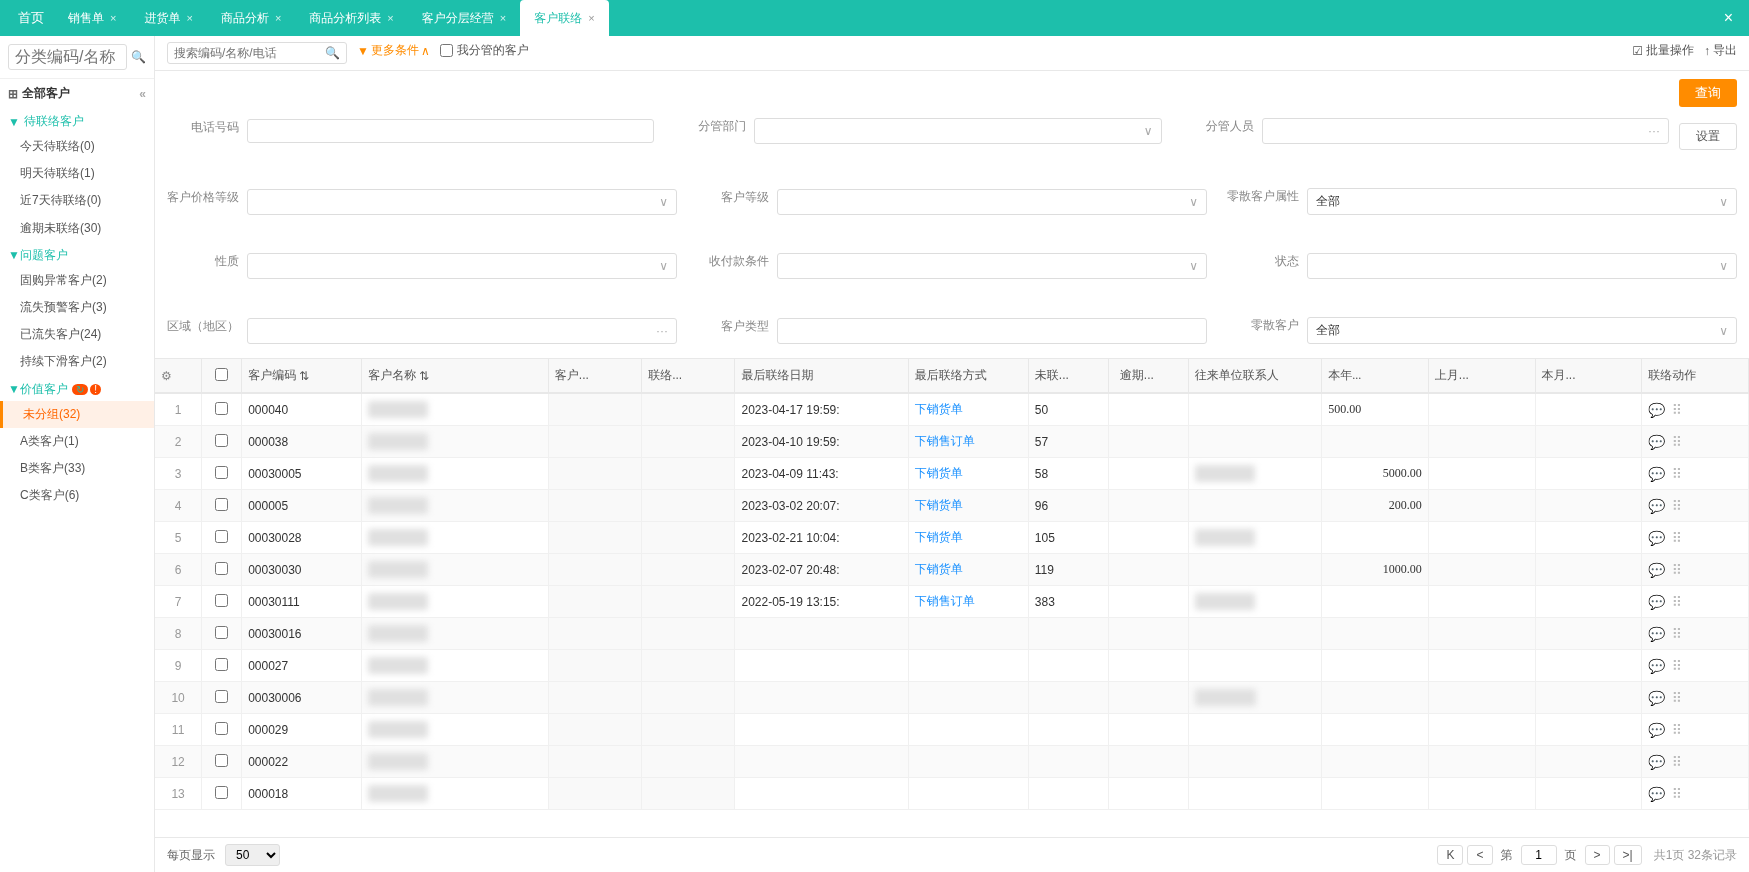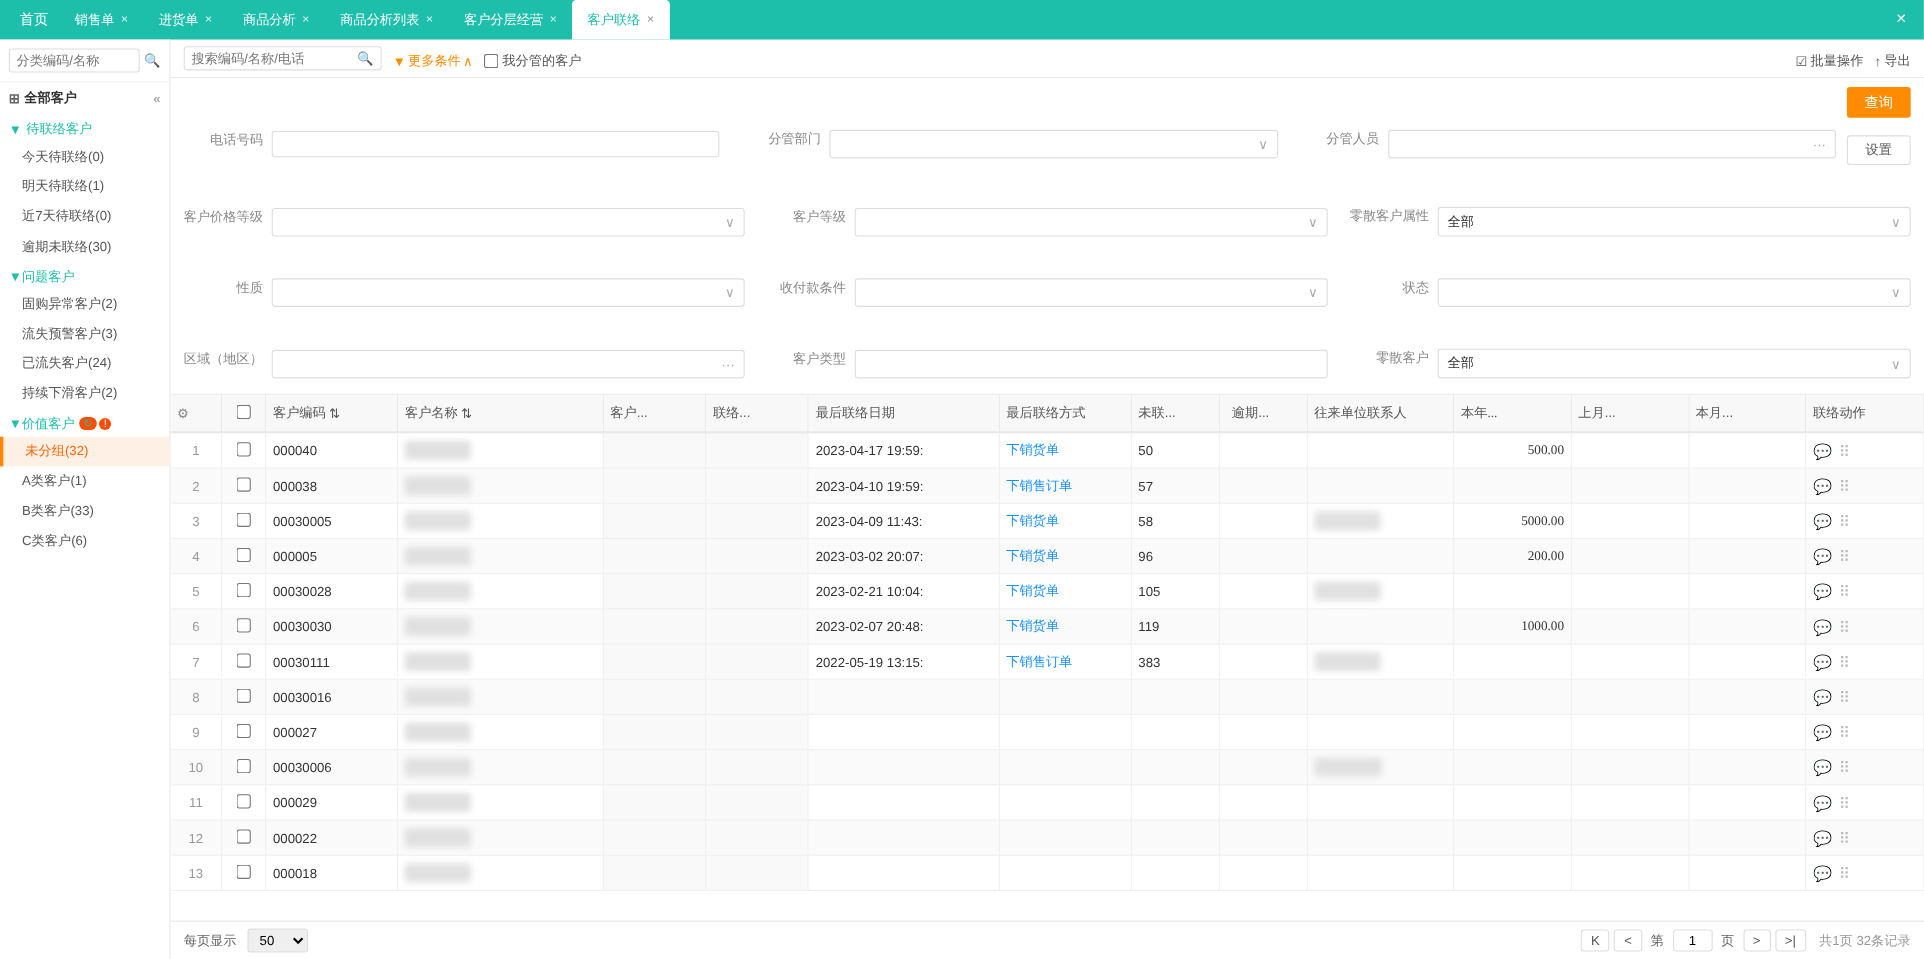--- a/index.html
+++ b/index.html
@@ -68,21 +68,21 @@
       padding: 8px;
       display: flex;
       align-items: center;
       border-bottom: 1px solid #f0f0f0;
     }
     .sidebar-search input {
       border: 1px solid #ddd;
       border-radius: 3px;
       padding: 3px 6px;
       width: 100%;
-      font-size: 12px;
+      font-size: 16px;
       outline: none;
     }
     .sidebar-search .search-icon-btn {
       margin-left: 4px;
       cursor: pointer;
       color: #aaa;
     }
     .sidebar-group-header {
       display: flex;
       align-items: center;
@@ -155,21 +155,21 @@
       display: flex;
       flex-direction: column;
       overflow: hidden;
     }
 
     
     .filter-toolbar {
       background: #fff;
       padding: 6px 12px;
       display: flex;
-      align-items: flex-end;
+      align-items: flex-start;
       border-bottom: 1px solid #e8e8e8;
       gap: 10px;
     }
     .filter-search-box {
       display: flex;
       align-items: center;
       border: 1px solid #ddd;
       border-radius: 3px;
       padding: 3px 6px;
       width: 180px;
@@ -624,21 +624,21 @@
     <td class="col-check"><input type="checkbox" style=""></td>
     <td class="col-code">000040</td>
     <td class="col-name"><span class="blurred">某供货商</span></td>
     <td class="col-type td-gray"></td>
     <td class="col-contact td-gray"></td>
     <td class="col-date">2023-04-17 19:59:</td>
     <td class="col-way"><a class="td-link">下销货单</a></td>
     <td class="col-unlinkd">50</td>
     <td class="col-overdue"></td>
     <td class="col-partner"></td>
-    <td class="col-year" style="text-align:right;">500.00</td>
+    <td class="col-year" style="">500.00</td>
     <td class="col-month"></td>
     <td class="col-curmonth"></td>
     <td class="col-action">
       <div class="action-icons">
         <span class="action-icon" title="联络">💬</span>
         <span class="action-icon" title="更多">⠿</span>
       </div>
     </td>
   </tr>
             <tr style="background: rgb(250, 250, 250);">

